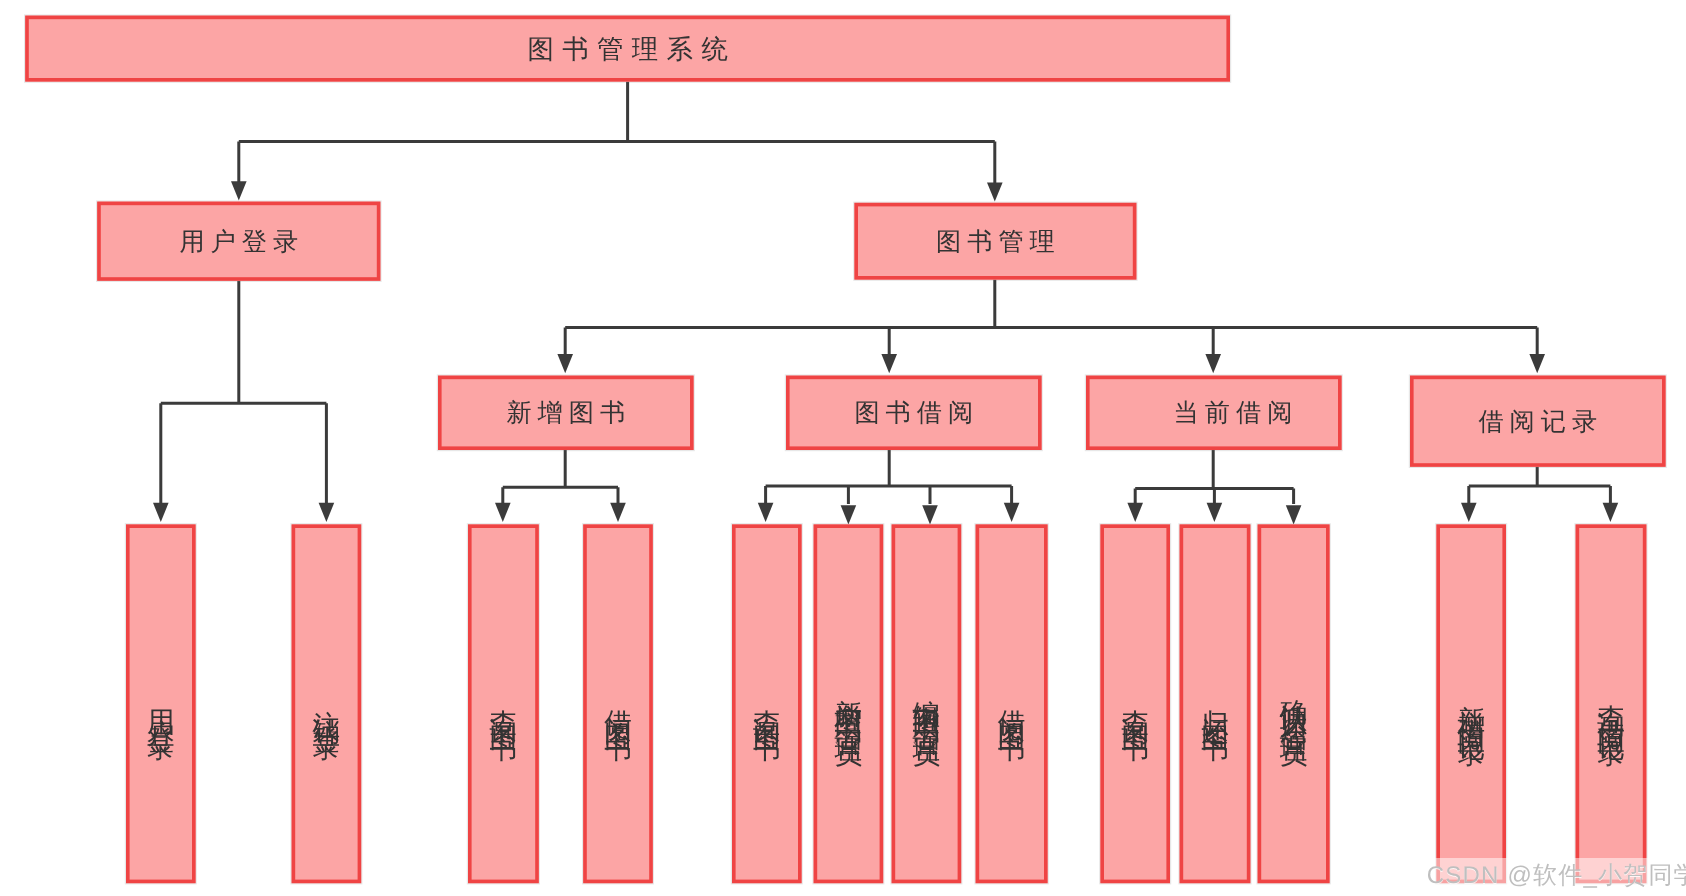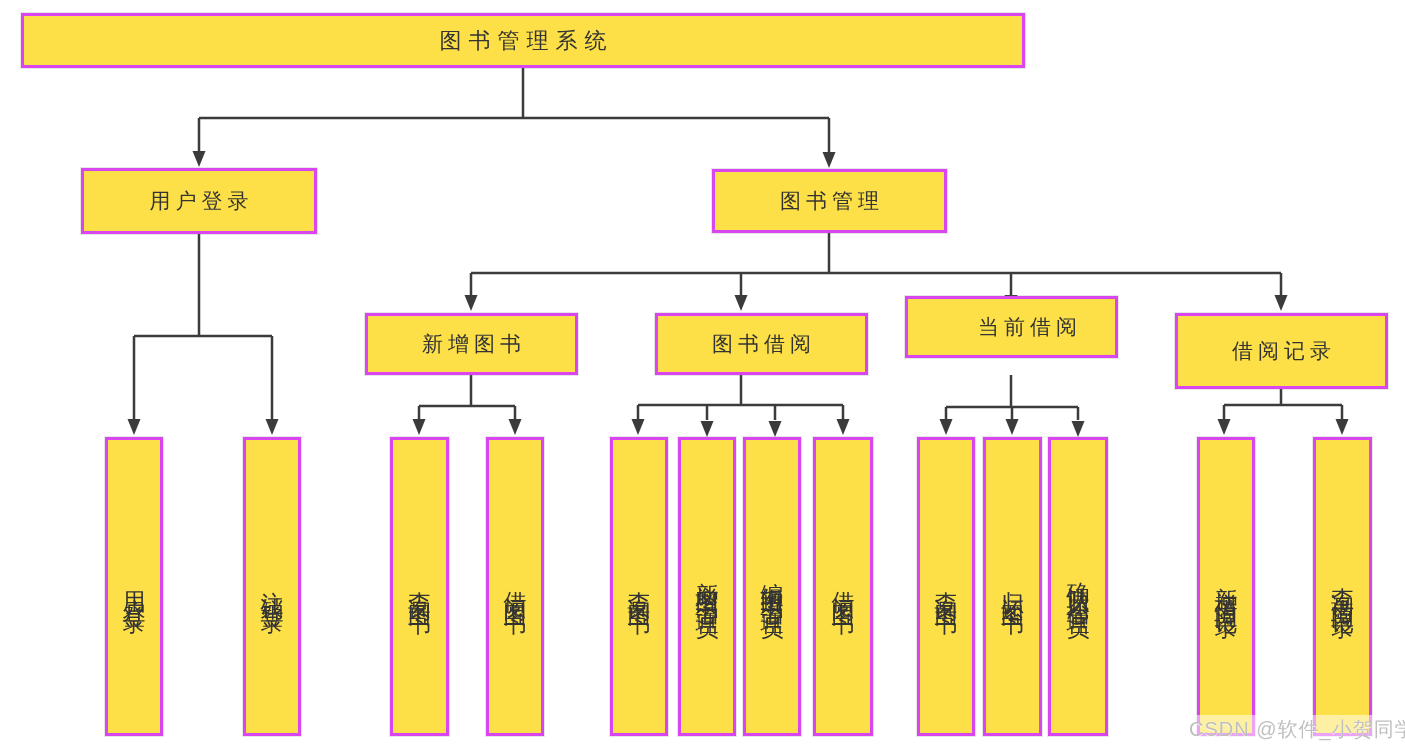--- a/index.html
+++ b/index.html
@@ -5,32 +5,32 @@
   html,body{margin:0;padding:0;}
   body{
     width:1405px;height:747px;position:relative;background:#ffffff;
     font-family:"Liberation Sans","DejaVu Sans",sans-serif;
     overflow:hidden;color:#333333;
   }
   #stage{position:absolute;left:0;top:0;width:1405px;height:747px;}
   #wires{position:absolute;left:0;top:0;width:1405px;height:747px;z-index:0;}
 
   .node{
-    position:absolute;box-sizing:border-box;background:#fde047;
-    border:3px solid #d946ef;z-index:1;
+    position:absolute;box-sizing:border-box;background:#fca5a5;
+    border:3px solid #ef4444;z-index:1;
     display:flex;align-items:center;justify-content:center;
     color:#333333;box-shadow:0 0 0 1px rgba(120,120,120,0.18);
   }
   .hnode{font-size:21px;letter-spacing:5px;text-indent:5px;white-space:nowrap;}
   .n-root{left:21px;top:13px;width:1004px;height:55px;font-size:22px;letter-spacing:7px;text-indent:7px;}
   .n-user{left:81px;top:168px;width:236px;height:66px;}
   .n-mgmt{left:712px;top:169px;width:235px;height:64px;}
   .n-l3a{left:365px;top:313px;width:213px;height:62px;}
   .n-l3b{left:635px;top:313px;width:213px;height:62px;margin-left:20px;}
-  .n-l3c{left:905px;top:296px;width:213px;height:62px;padding-left:32px;}
+  .n-l3c{left:905px;top:313px;width:213px;height:62px;padding-left:32px;}
   .n-l3d{left:1175px;top:313px;width:213px;height:76px;}
 
   .vnode{
     top:437px;height:299px;
     writing-mode:vertical-rl;
     font-size:23px;letter-spacing:7px;line-height:1;
     white-space:nowrap;
   }
   .n-f1{left:105px;width:58px;}
   .n-f2{left:243px;width:58px;}

